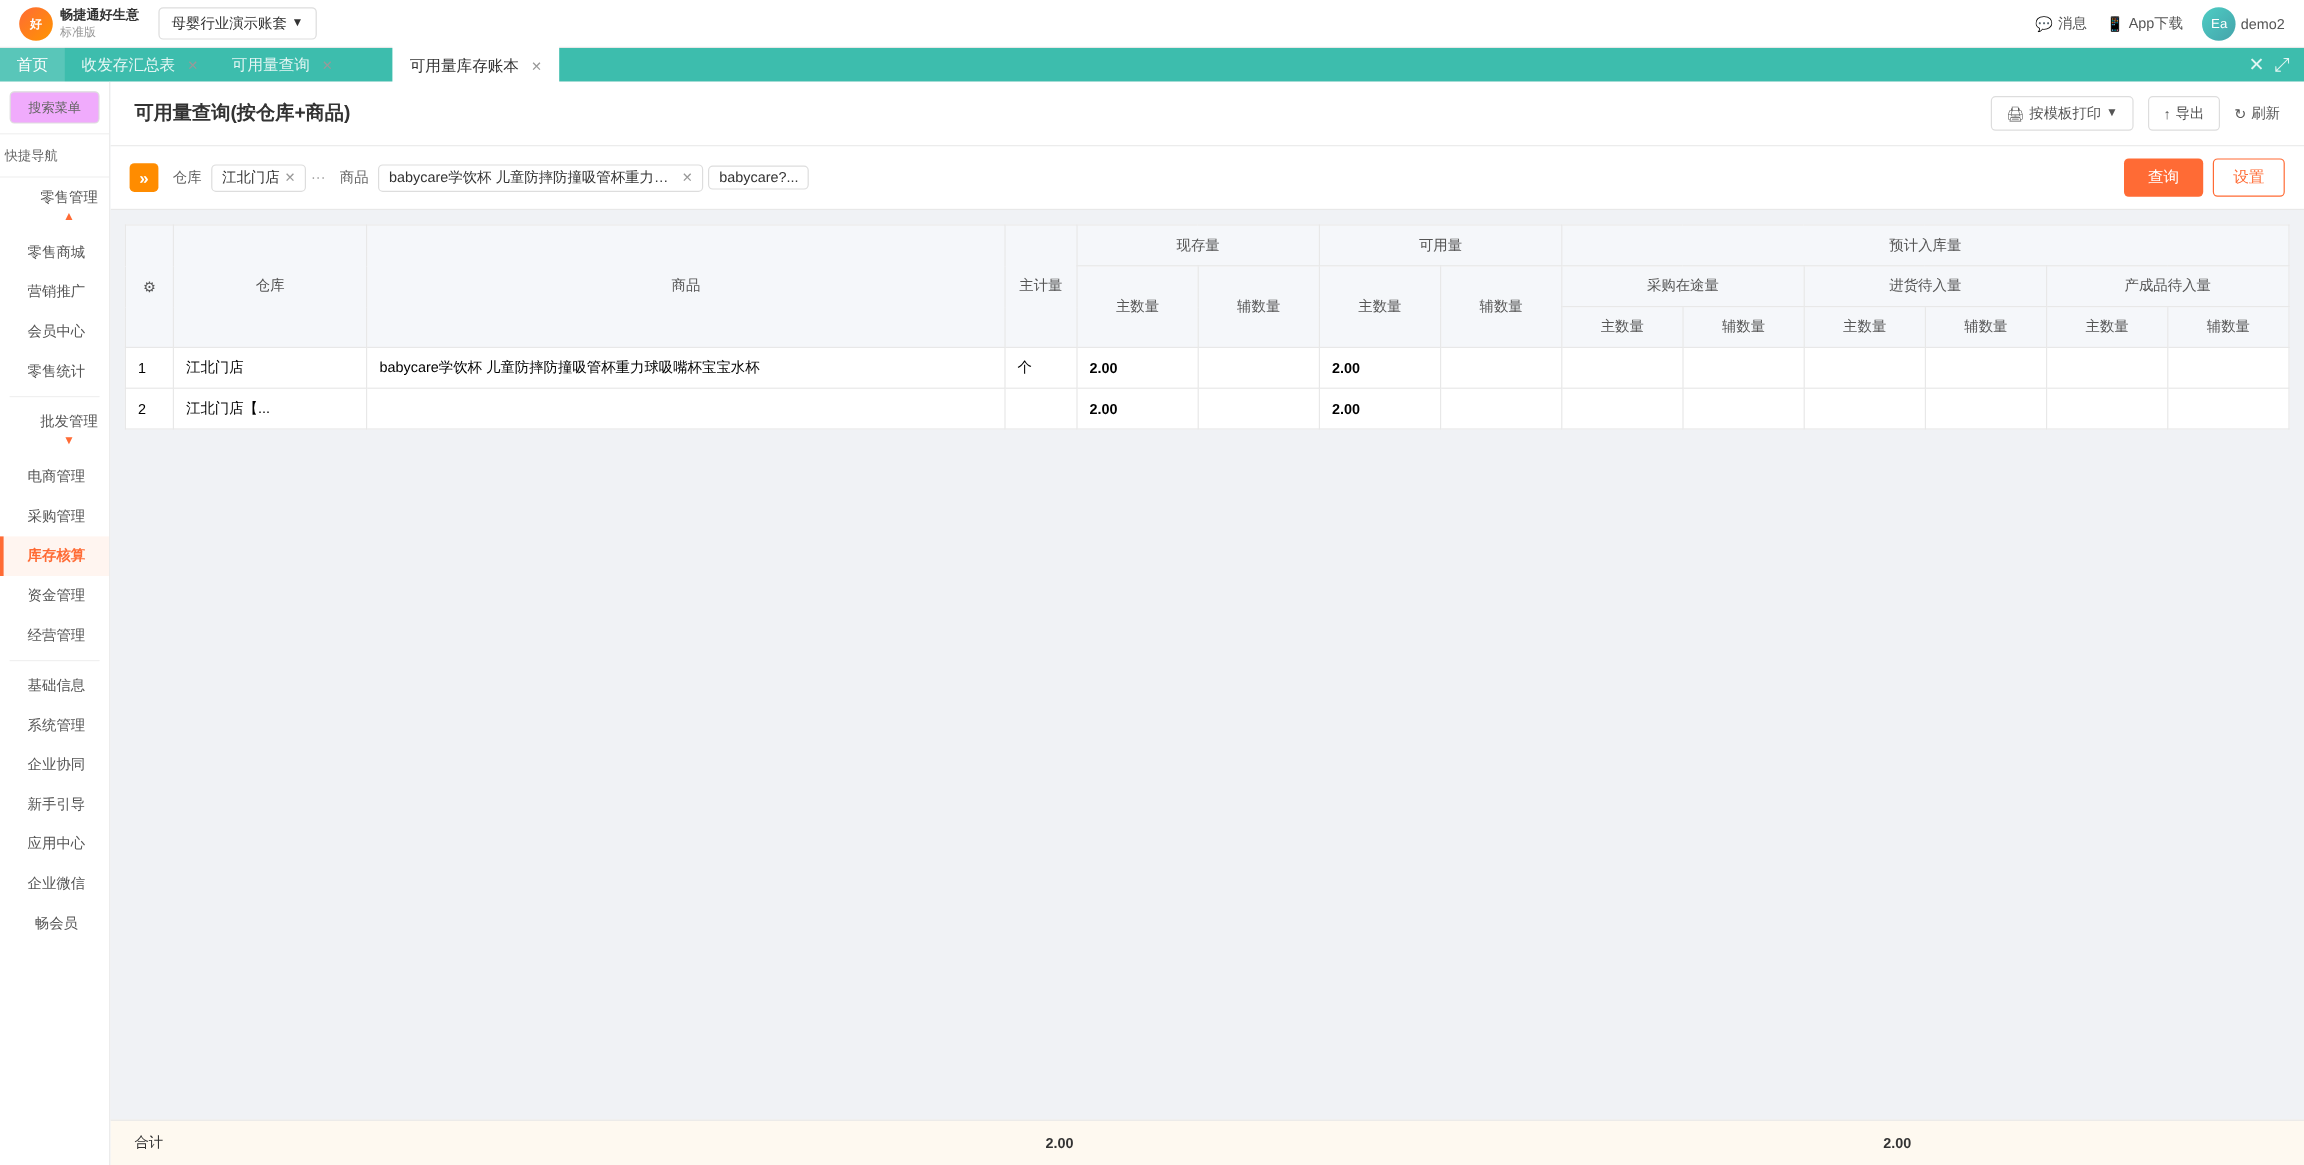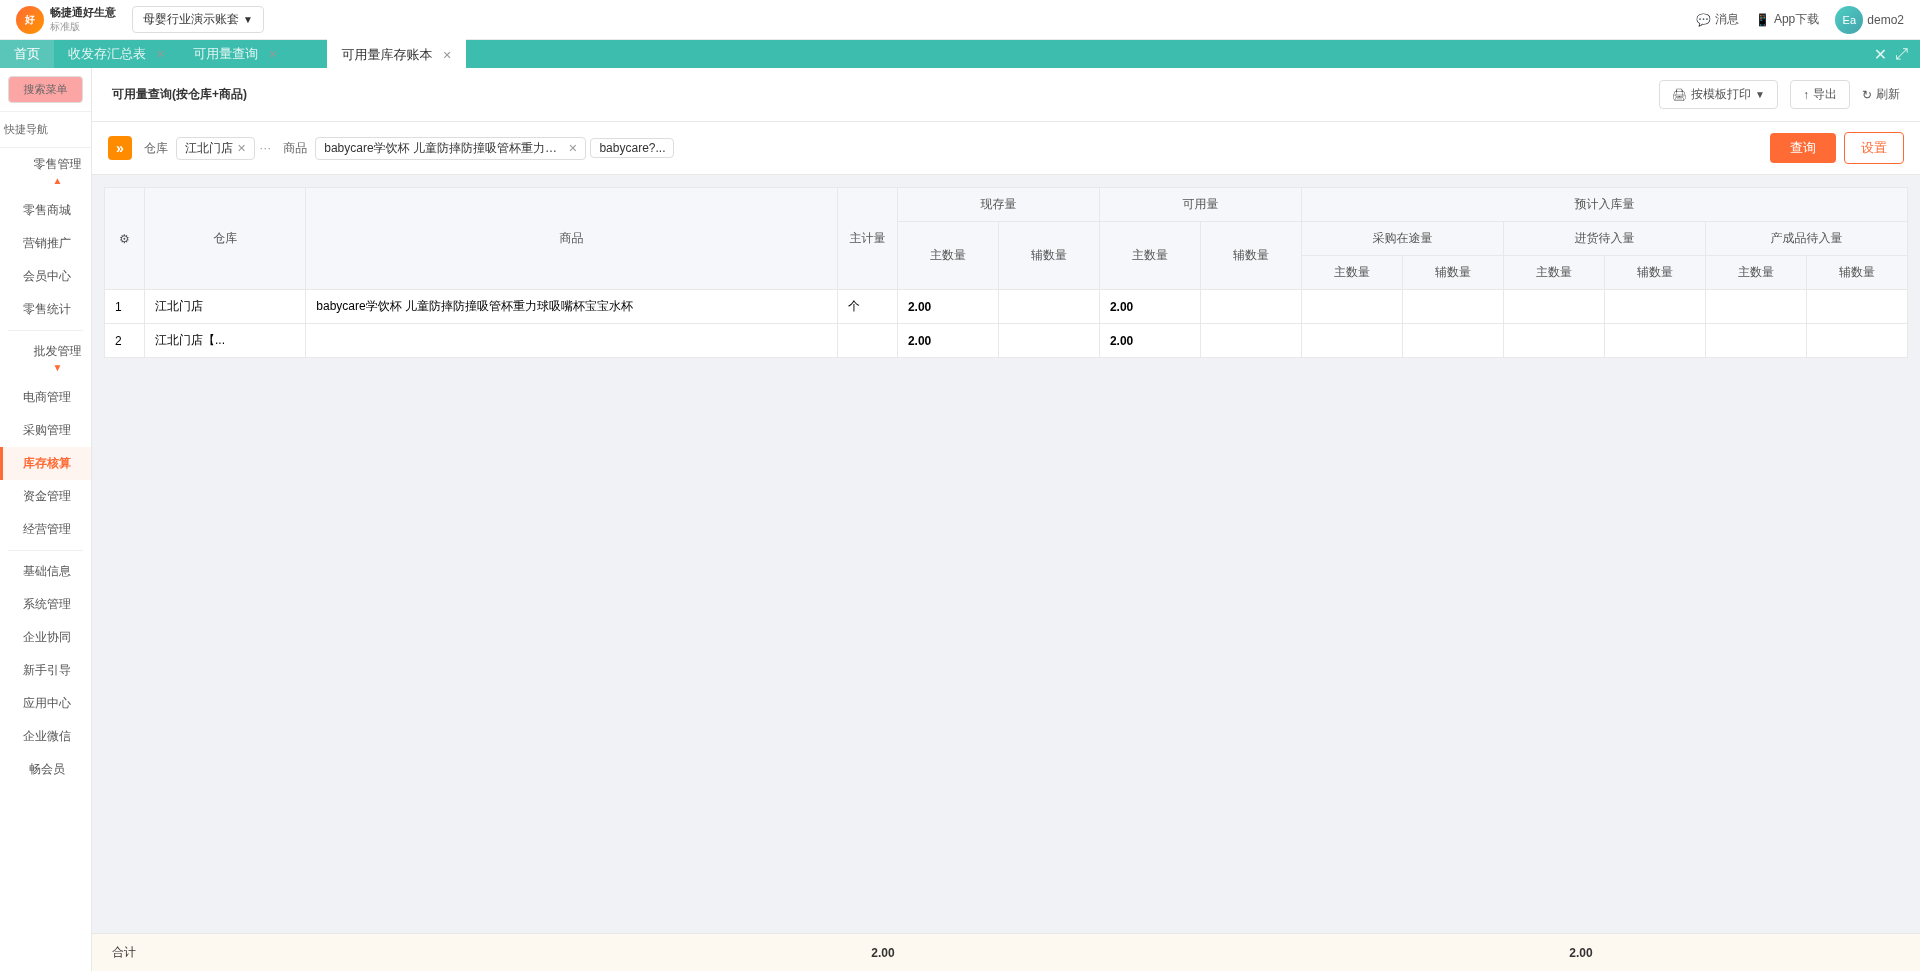--- a/index.html
+++ b/index.html
@@ -57,21 +57,21 @@
     .sidebar {
       width: 92px;
       background: #fff;
       border-right: 1px solid #e8e8e8;
       display: flex;
       flex-direction: column;
       overflow-y: auto;
       flex-shrink: 0;
     }
     .sidebar-search { padding: 8px; border-bottom: 1px solid #f0f0f0; }
-    .sidebar-search-btn { width: 100%; padding: 5px; background: #fca5a5; border: 1px solid #ddd; border-radius: 4px; font-size: 11px; color: #666; cursor: pointer; text-align: center; }
+    .sidebar-search-btn { width: 100%; padding: 5px; background: #f0abfc; border: 1px solid #ddd; border-radius: 4px; font-size: 11px; color: #666; cursor: pointer; text-align: center; }
     .sidebar-nav { padding: 6px 0; border-bottom: 1px solid #f0f0f0; }
     .sidebar-nav-btn { width: 100%; padding: 4px; text-align: left; font-size: 11px; color: #666; cursor: pointer; background: none; border: none; }
     .sidebar-item {
       display: flex;
       flex-direction: column;
       align-items: center;
       padding: 8px 4px;
       cursor: pointer;
       color: #555;
       font-size: 12px;
@@ -88,21 +88,21 @@
     
     .page-header {
       background: #fff;
       padding: 12px 20px;
       display: flex;
       align-items: center;
       justify-content: space-between;
       border-bottom: 1px solid #e8e8e8;
       flex-shrink: 0;
     }
-    .page-title { font-size: 12px; font-weight: 600; color: #333; }
+    .page-title { font-size: 16px; font-weight: 600; color: #333; }
     .page-actions { display: flex; align-items: center; gap: 12px; }
     .action-btn { display: flex; align-items: center; gap: 4px; padding: 5px 12px; border: 1px solid #ddd; border-radius: 4px; background: #fff; cursor: pointer; font-size: 12px; color: #555; }
     .refresh-btn { cursor: pointer; color: #555; font-size: 12px; display: flex; align-items: center; gap: 4px; }
 
     
     .filter-area {
       background: #fff;
       padding: 10px 16px;
       border-bottom: 1px solid #e8e8e8;
       display: flex;
@@ -124,21 +124,21 @@
     .filter-tag {
       display: flex; align-items: center; gap: 4px;
       background: #fff;
       border: 1px solid #ddd;
       border-radius: 4px;
       padding: 2px 8px;
       font-size: 12px; color: #333;
     }
     .filter-tag-close { cursor: pointer; color: #999; font-size: 11px; }
     .filter-more { color: #999; font-size: 12px; cursor: pointer; }
-    .filter-right { margin-left: auto; display: flex; align-items: center; gap: 8px; }
+    .filter-right { margin-left: auto; display: flex; gap: 8px; }
     .btn-query {
       background: #ff6b35;
       color: white;
       border: none;
       border-radius: 4px;
       padding: 6px 20px;
       cursor: pointer;
       font-size: 13px;
     }
     .btn-setting {

